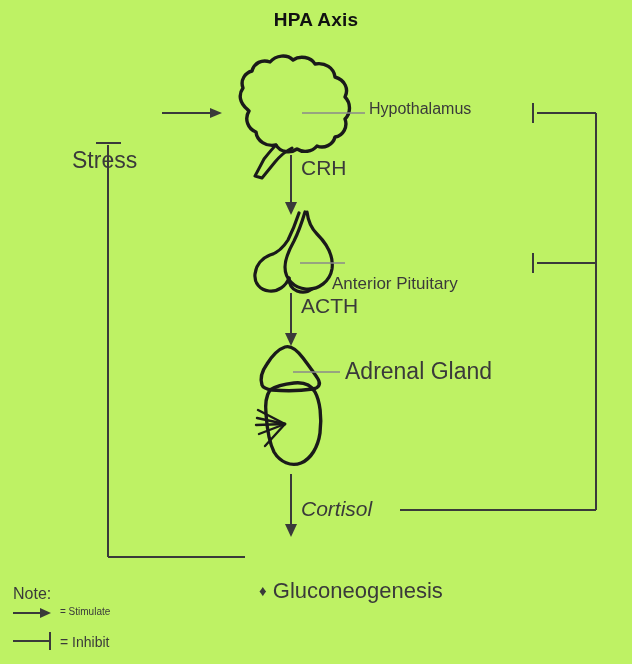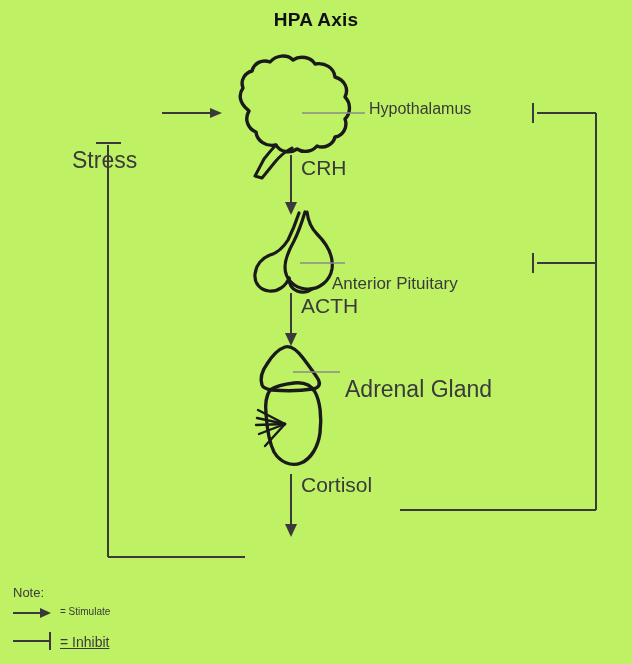--- a/index.html
+++ b/index.html
@@ -36,28 +36,28 @@
     font-size: 19px;
     font-weight: bold;
     color: #111111;
     letter-spacing: 0.2px;
   }
   #lbl-stress        { left: 72px;  top: 101px; font-size: 23px; margin-top: 48px; }
   #lbl-hypothalamus  { left: 369px; top: 101px; font-size: 16px; }
   #lbl-crh           { left: 301px; top: 157px; font-size: 21px; text-align: center; }
   #lbl-pituitary     { left: 332px; top: 251px; font-size: 17px; margin-top: 24px; }
   #lbl-acth          { left: 301px; top: 295px; font-size: 21px; }
-  #lbl-adrenal       { left: 345px; top: 360px; font-size: 23px; margin-top: 18px; }
-  #lbl-cortisol      { left: 301px; top: 474px; font-size: 21px; }
+  #lbl-adrenal       { left: 345px; top: 360px; font-size: 23px; }
+  #lbl-cortisol      { left: 301px; top: 498px; font-size: 21px; font-style: italic; }
   #lbl-response      { left: 259px; top: 548px; font-size: 22px; }
   #lbl-bullet1       { left: 259px; top: 580px; font-size: 22px; }
   #lbl-bullet2       { left: 259px; top: 608px; font-size: 22px; }
-  #lbl-note          { left: 13px;  top: 586px; font-size: 13px; }
+  #lbl-note          { left: 13px;  top: 586px; font-size: 16px; }
   #lbl-legend-stim   { left: 60px;  top: 607px; font-size: 10px; }
-  #lbl-legend-inhib  { left: 60px;  top: 635px; font-size: 14px; text-decoration: underline; }
+  #lbl-legend-inhib  { left: 60px;  top: 635px; font-size: 14px; }
   .bullet-dot { font-size: 15px; vertical-align: 2px; }
 </style>
 </head>
 <body>
 
 <div id="canvas">
 
   <div class="txt" id="title">HPA Axis</div>
 
   <svg id="diagram-svg" viewBox="0 0 632 664" xmlns="http://www.w3.org/2000/svg">
@@ -191,20 +191,24 @@
 
   <div class="txt" id="lbl-pituitary">Anterior Pituitary</div>
 
   <div class="txt" id="lbl-acth">ACTH</div>
 
   <div class="txt" id="lbl-adrenal">Adrenal Gland</div>
 
   <div class="txt" id="lbl-cortisol">Cortisol</div>
 
 
+  <div class="txt" id="lbl-bullet1">
+    <span class="bullet-dot">♦</span>
+    <span>Gluconeogenesis</span>
+  </div>
 
 
   <div class="txt" id="lbl-note">Note:</div>
 
   <div class="txt" id="lbl-legend-stim">= Stimulate</div>
 
   <div class="txt" id="lbl-legend-inhib">= Inhibit</div>
 
 </div>
 

